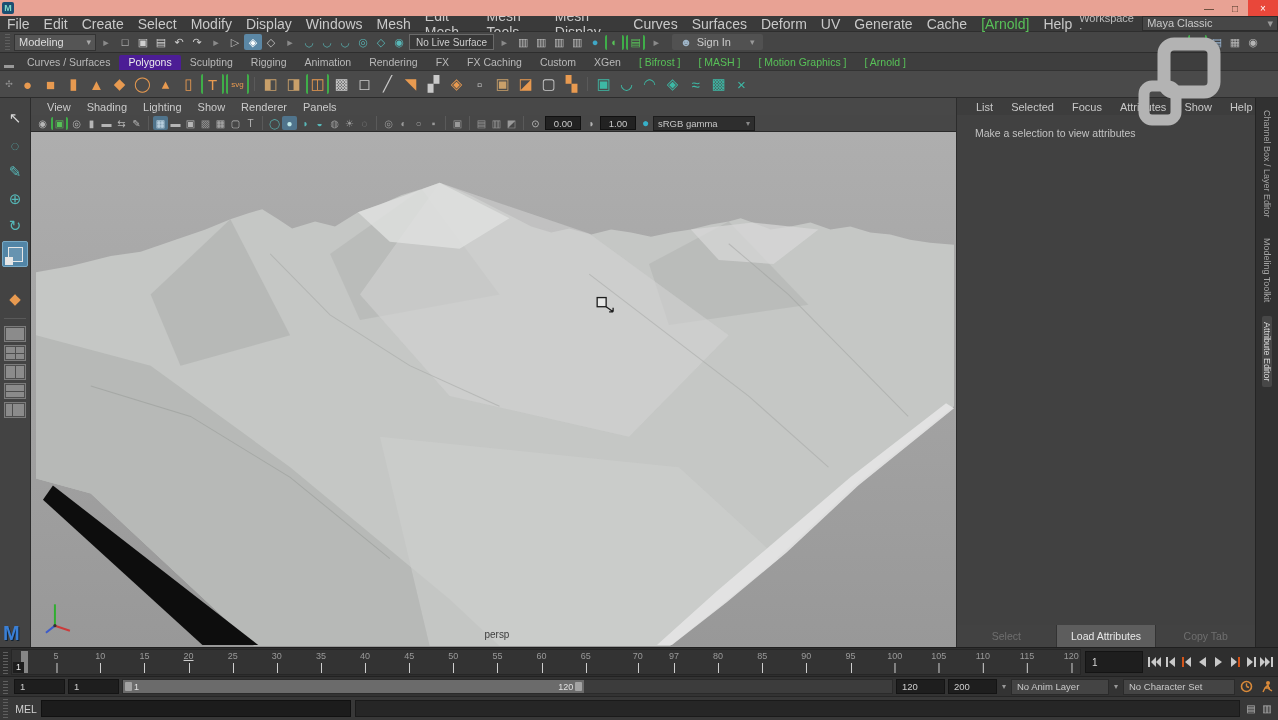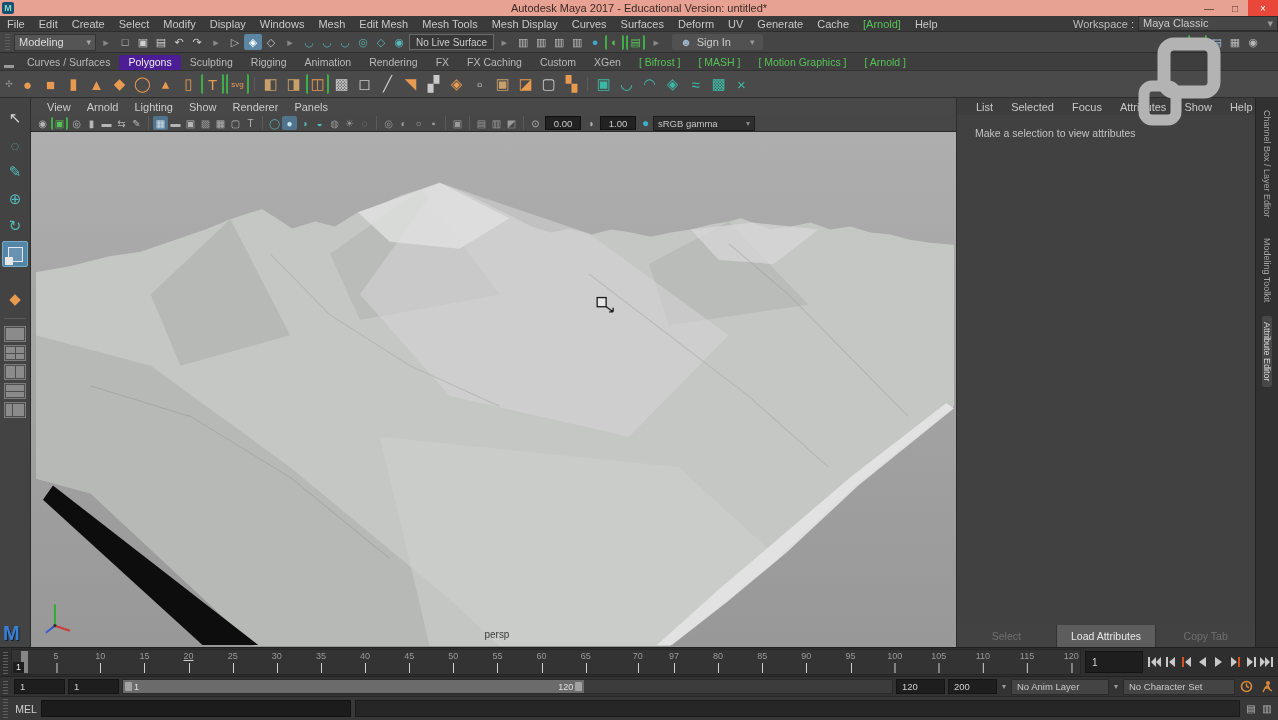--- a/index.html
+++ b/index.html
@@ -10,21 +10,21 @@
   
   .titlebar{height:16px;background:#e8a294;position:relative;display:flex;align-items:center;flex:none;}
   .app-icon{width:12px;height:12px;margin-left:2px;background:#1b4f72;color:#7fd8c8;font-size:9px;font-weight:bold;
             display:flex;align-items:center;justify-content:center;border-radius:2px;}
   .win-title{position:absolute;left:0;right:0;text-align:center;color:#3a2a26;font-size:11px;}
   .wincontrols{margin-left:auto;display:flex;height:100%;}
   .winbtn{width:26px;height:100%;display:flex;align-items:center;justify-content:center;color:#432;font-size:10px;}
   .winbtn.close{width:30px;background:#e9473a;color:#fff;}
   
   .menubar{height:15px;background:#3a3a3a;border-bottom:1px solid #2e2e2e;display:flex;align-items:center;flex:none;}
-  .menubar .list-item{padding:0 7px;color:#c9c9c9;font-size:11px;cursor:default;}
+  .menubar .list-item{padding:0 7px;color:#c9c9c9;font-size:14px;cursor:default;}
   .menubar .list-item.bracketed{color:#58c158;}
   .workspace{margin-left:auto;display:flex;align-items:center;gap:4px;}
   .workspace .ws-label{color:#bdbdbd;}
   .ws-dd{width:130px;background:#474747;border:1px solid #2c2c2c;color:#c9c9c9;padding:0 4px;display:flex;}
   .ws-dd .arr{margin-left:auto;color:#999;}
   
   .statusline{height:20px;background:#454545;border-bottom:1px solid #2d2d2d;display:flex;align-items:center;flex:none;gap:1px;padding-left:2px;}
   .grip{width:5px;align-self:stretch;margin:2px 3px;background:repeating-linear-gradient(0deg,#5f5f5f 0 1px,transparent 1px 3px);}
   .ticon{display:inline-flex;align-items:center;justify-content:center;width:18px;height:16px;font-size:11px;cursor:default;border-radius:2px;}
   .ticon.brk{border-left:2px solid #3fae49;border-right:2px solid #3fae49;height:15px;width:15px;margin:0 1px;}
@@ -116,21 +116,20 @@
   
   .watermark{position:absolute;left:1136px;top:36px;z-index:60;pointer-events:none;}
 </style>
 </head>
 <body>
 
 <div id="app">
 
   <div class="titlebar">
     <span class="app-icon">M</span>
-    <span class="win-title">Autodesk Maya 2017 - Educational Version: untitled*</span>
     <div class="wincontrols">
       <span class="winbtn">—</span>
       <span class="winbtn">□</span>
       <span class="winbtn close">×</span>
     </div>
   </div>
 
   <div class="menubar">
     <div class="row">
         <span class="list-item">File</span>
@@ -311,21 +310,21 @@
       <div class="layoutbtn">
           <i style="flex:0 0 5px"></i>
           <i></i>
         </div>
       <span class="maya-logo">M</span>
     </div>
 
     <div class="viewport">
       <div class="vp-menus">
           <span class="list-item">View</span>
-          <span class="list-item">Arnold</span>
+          <span class="list-item">Shading</span>
           <span class="list-item">Lighting</span>
           <span class="list-item">Show</span>
           <span class="list-item">Renderer</span>
           <span class="list-item">Panels</span>
         </div>
       <div class="vp-toolbar">
         <div class="row">
             <span class="ticon" style="color: rgb(181, 181, 181);">◉</span>
             <span class="ticon brk" style="color: rgb(88, 193, 88);">▣</span>
             <span class="ticon" style="color: rgb(181, 181, 181);">◎</span>

